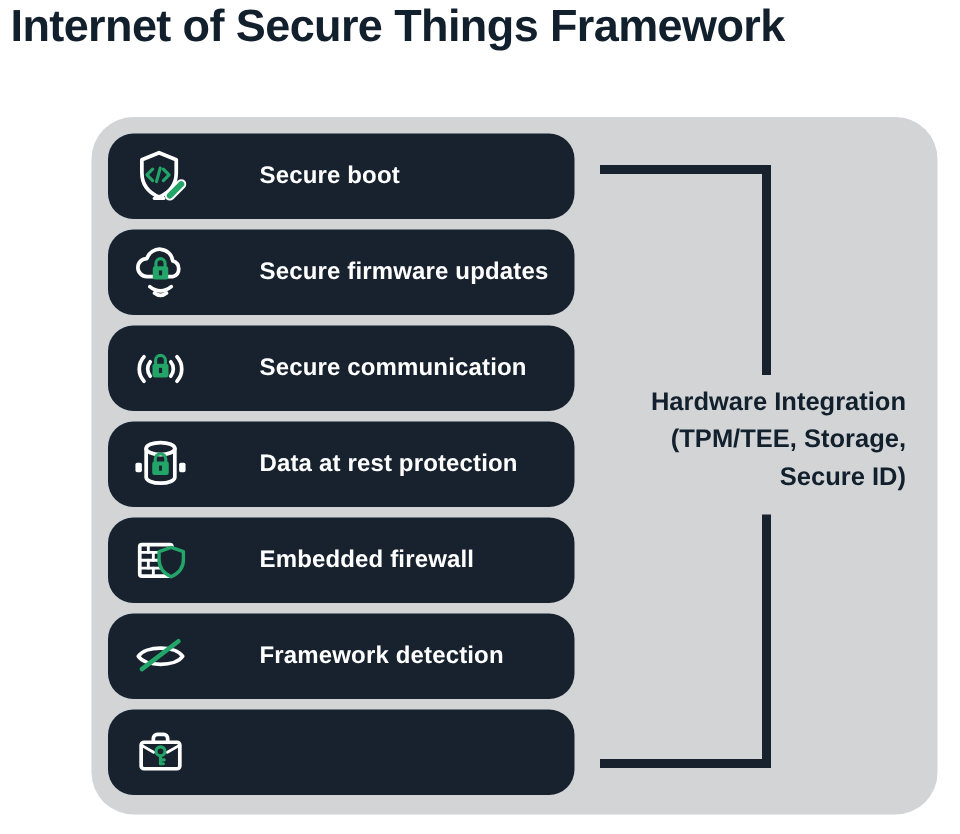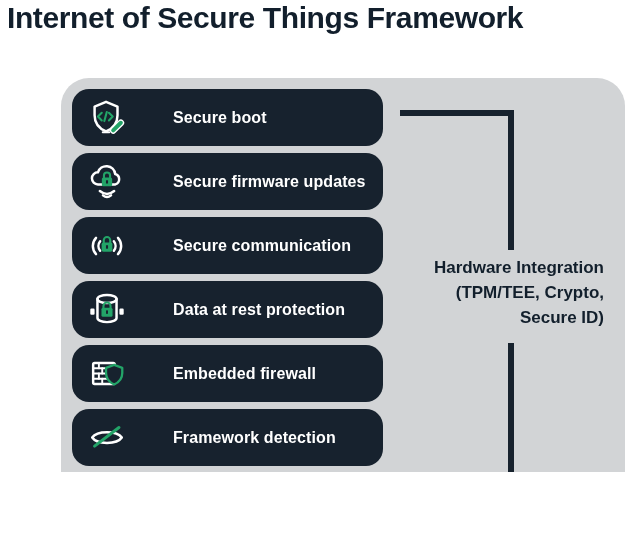--- a/index.html
+++ b/index.html
@@ -3,21 +3,21 @@
 <meta charset="utf-8">
 <style>
   :root{
     --navy:#17222e;
     --title-navy:#121f2c;
     --green:#23a468;
     --panel-gray:#d2d4d6;
     --white:#ffffff;
   }
   html,body{margin:0;padding:0;background:#fff;}
-  .page{position:relative;width:640px;height:472px;background:#fff;overflow:hidden;
+  .page{position:relative;width:640px;height:556px;background:#fff;overflow:hidden;
         font-family:"Liberation Sans", sans-serif;}
   .title{position:absolute;left:7px;top:1px;margin:0;font-size:30px;font-weight:700;
          color:var(--title-navy);letter-spacing:-0.4px;white-space:nowrap;}
   .panel{position:absolute;left:61px;top:78px;width:564px;height:465px;
          background:var(--panel-gray);border-radius:28px;}
   .pills{position:absolute;left:72px;top:89px;display:flex;flex-direction:column;gap:7px;}
   .pill{width:311px;height:57px;background:var(--navy);border-radius:17px;
         display:flex;align-items:center;padding-left:14px;box-sizing:border-box;gap:32px;}
   .icon{width:42px;height:42px;flex:0 0 auto;}
   .pill-label{color:var(--white);font-size:16px;font-weight:700;margin-left:13px;
@@ -138,20 +138,20 @@
       </svg>
     </div>
 
   </div>
 
   <div class="hline topseg"></div>
   <div class="vline topseg"></div>
 
   <div class="annotation">
     <div>Hardware Integration</div>
-    <div>(TPM/TEE, Crypto,</div>
+    <div>(TPM/TEE, Storage,</div>
     <div>Secure ID)</div>
   </div>
 
   <div class="vline bottomseg"></div>
   <div class="hline bottomseg"></div>
 
 </div>
 
 </body></html>

